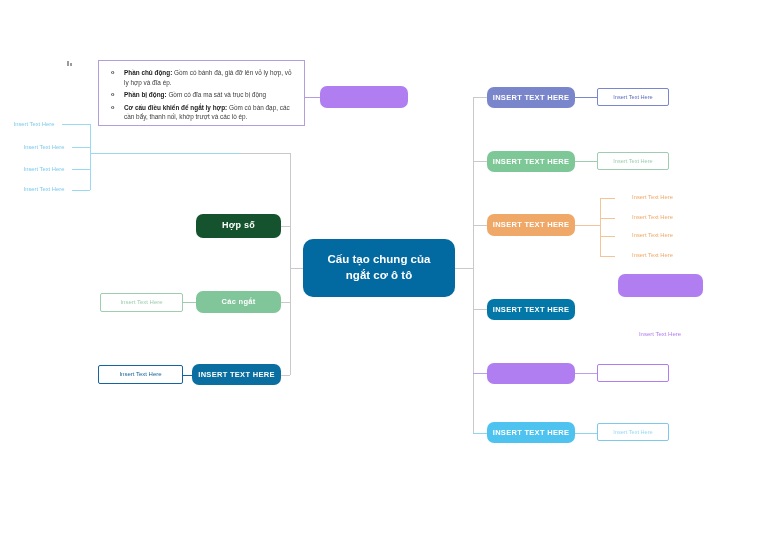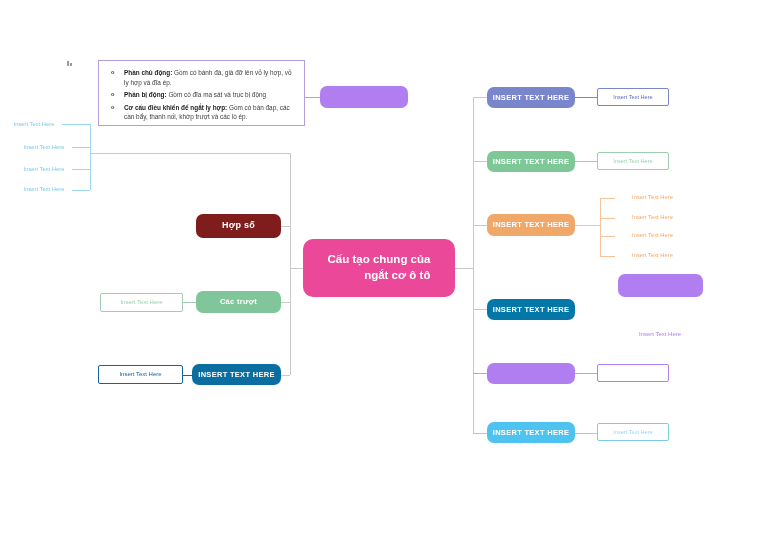--- a/index.html
+++ b/index.html
@@ -27,21 +27,21 @@
     width: 768px;
     height: 543px;
     pointer-events: none;
   }
   .node {
     position: absolute;
     box-sizing: border-box;
     display: flex;
     align-items: center;
     justify-content: center;
-    text-align: right;
+    text-align: center;
     line-height: 1.25;
   }
   
   .pill {
     border-radius: 7px;
     color: #ffffff;
     font-weight: 600;
     letter-spacing: 0.3px;
   }
   
@@ -54,21 +54,21 @@
   }
   
   .bare {
     background: transparent;
     border: none;
     font-weight: 400;
   }
   
   .root {
     border-radius: 10px;
-    background: #ec4899;
+    background: #0369a1;
     color: #ffffff;
     font-weight: 700;
     font-size: 11.5px;
     line-height: 1.35;
     padding: 0 10px;
   }
   
   .callout {
     position: absolute;
     box-sizing: border-box;
@@ -195,23 +195,23 @@
     </span>
   </div>
 
   <div class="node pill" style="left:320px; top:86px; width:88px; height:22px; background:#b07ef0;"></div>
 
   <div class="node bare" style="left:6px;  top:119px; width:56px; height:12px; color:#7cc9ec; font-size:5.8px;">Insert Text Here</div>
   <div class="node bare" style="left:16px; top:142px; width:56px; height:12px; color:#7cc9ec; font-size:5.8px;">Insert Text Here</div>
   <div class="node bare" style="left:16px; top:164px; width:56px; height:12px; color:#7cc9ec; font-size:5.8px;">Insert Text Here</div>
   <div class="node bare" style="left:16px; top:184px; width:56px; height:12px; color:#7cc9ec; font-size:5.8px;">Insert Text Here</div>
 
-  <div class="node pill" style="left:196px; top:214px; width:85px; height:24px; background:#7f1d1d; font-size:9px;">Hợp số</div>
-
-  <div class="node pill" style="left:196px; top:291px; width:85px; height:22px; background:#80c69a; font-size:7.5px;">Các trượt</div>
+  <div class="node pill" style="left:196px; top:214px; width:85px; height:24px; background:#14532d; font-size:9px;">Hợp số</div>
+
+  <div class="node pill" style="left:196px; top:291px; width:85px; height:22px; background:#80c69a; font-size:7.5px;">Các ngắt</div>
 
   <div class="node outline" style="left:100px; top:293px; width:83px; height:19px; border-color:#9ecdb0; color:#9ecdb0; font-size:6px;">Insert Text Here</div>
 
   <div class="node pill" style="left:192px; top:364px; width:89px; height:21px; background:#0a6ea0; font-size:7.5px;">INSERT TEXT HERE</div>
 
   <div class="node outline" style="left:98px; top:365px; width:85px; height:19px; border-color:#1464a0; color:#1464a0; font-size:6px;">Insert Text Here</div>
 
   <div class="node pill" style="left:487px; top:87px; width:88px; height:21px; background:#7986cb; font-size:7.5px;">INSERT TEXT HERE</div>
   <div class="node outline" style="left:597px; top:88px; width:72px; height:18px; border-color:#7986cb; color:#5c6bc0; font-size:5.6px;">Insert Text Here</div>
 

